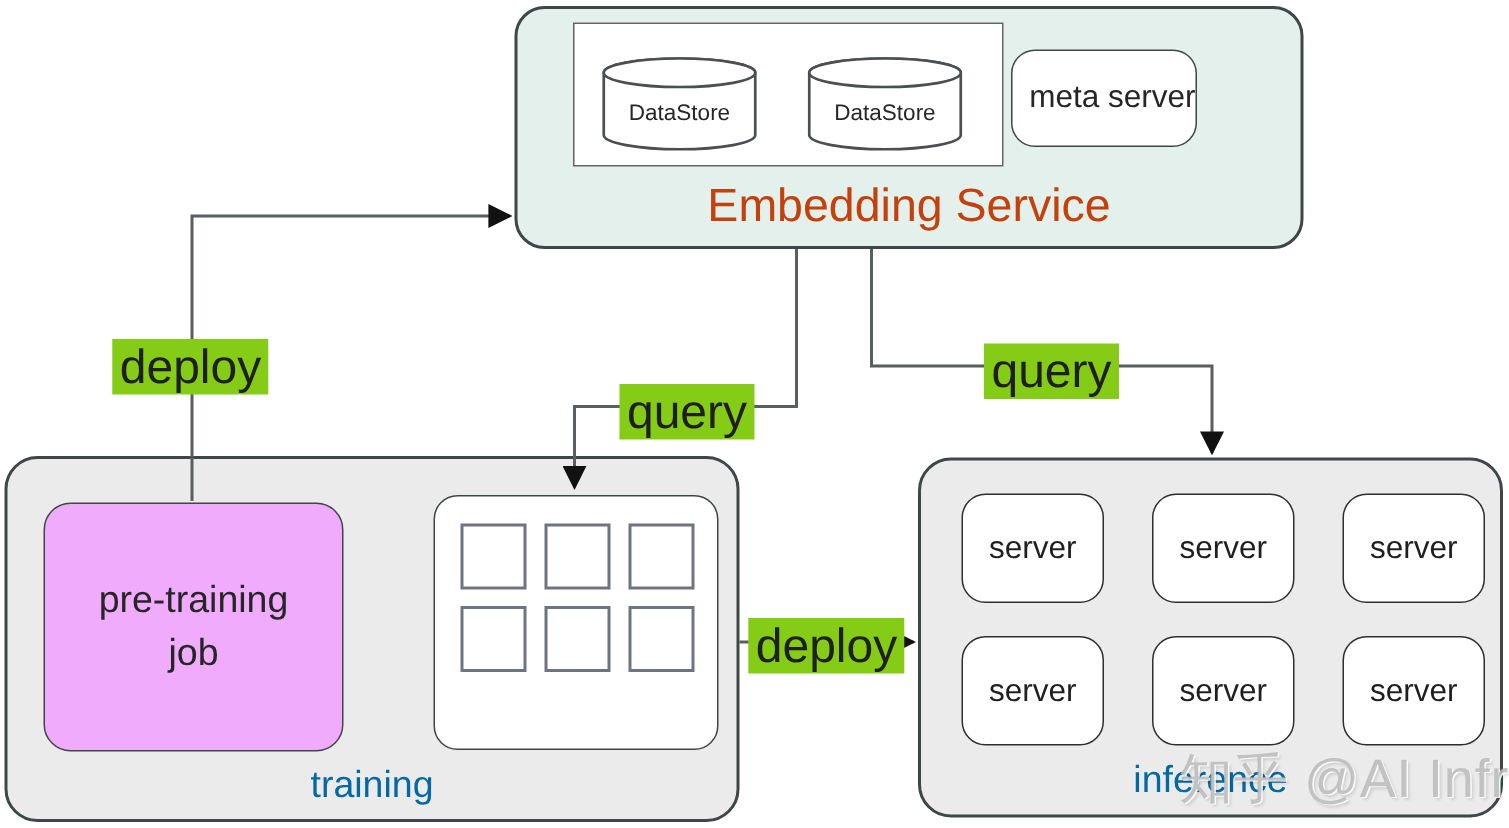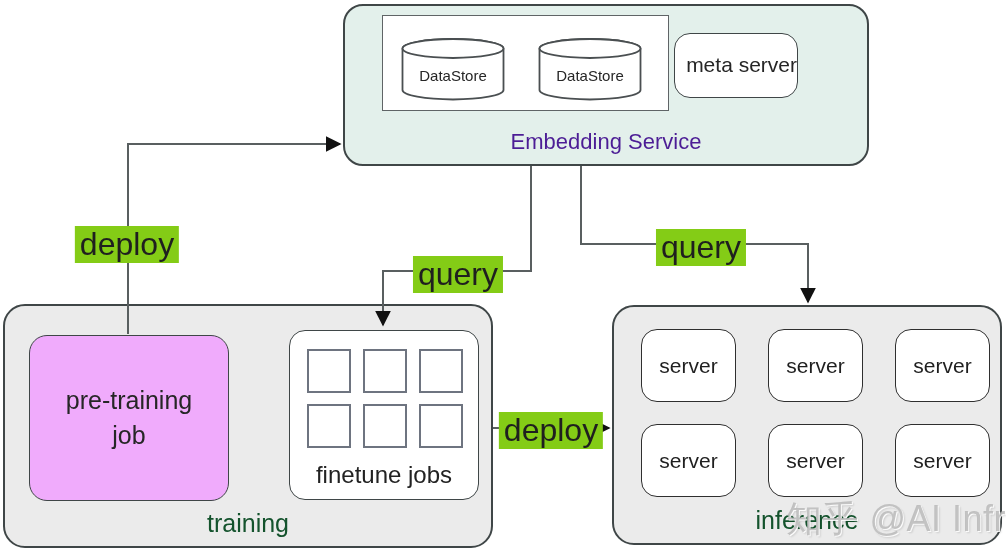--- a/index.html
+++ b/index.html
@@ -53,39 +53,39 @@
     border-radius: 16px;
     display: flex; align-items: center; justify-content: flex-end;
     text-align: center;
     font-size: 21px;
     line-height: 1.38;
   }
   .es-title {
     position: absolute;
     left: 0; right: 0; bottom: 9px;
     text-align: center;
-    font-size: 22px;
-    color: #4c1d95;
+    font-size: 31px;
+    color: #c2410c;
   }
 
   
   .group-box {
     background: #ebebeb;
     border: 2px solid #3f4647;
     border-radius: 22px;
     text-decoration: underline;
   }
   .training-box { left: 3px; top: 304px; width: 490px; height: 244px; }
   .inference-box { left: 612px; top: 305px; width: 390px; height: 240px; }
   .group-label {
     position: absolute;
     left: 0; right: 0; bottom: 8px;
     text-align: center;
     font-size: 25px;
-    color: #14532d;
+    color: #0369a1;
   }
 
   
   .pretraining-job {
     position: absolute;
     left: 24px; top: 29px; width: 200px; height: 166px;
     background: #f0abfc;
     border: 1.5px solid #3f4647;
     border-radius: 18px;
     display: flex; align-items: center; justify-content: center;
@@ -213,21 +213,20 @@
     </div>
     <div class="finetune-jobs">
       <div class="finetune-grid">
         <div class="ft-cell"></div>
         <div class="ft-cell"></div>
         <div class="ft-cell"></div>
         <div class="ft-cell"></div>
         <div class="ft-cell"></div>
         <div class="ft-cell"></div>
       </div>
-      <div class="finetune-label">finetune jobs</div>
     </div>
     <div class="group-label">training</div>
   </div>
 
   <div class="node group-box inference-box">
     <div class="server-grid">
       <div class="server-node">server</div>
       <div class="server-node">server</div>
       <div class="server-node">server</div>
       <div class="server-node">server</div>

